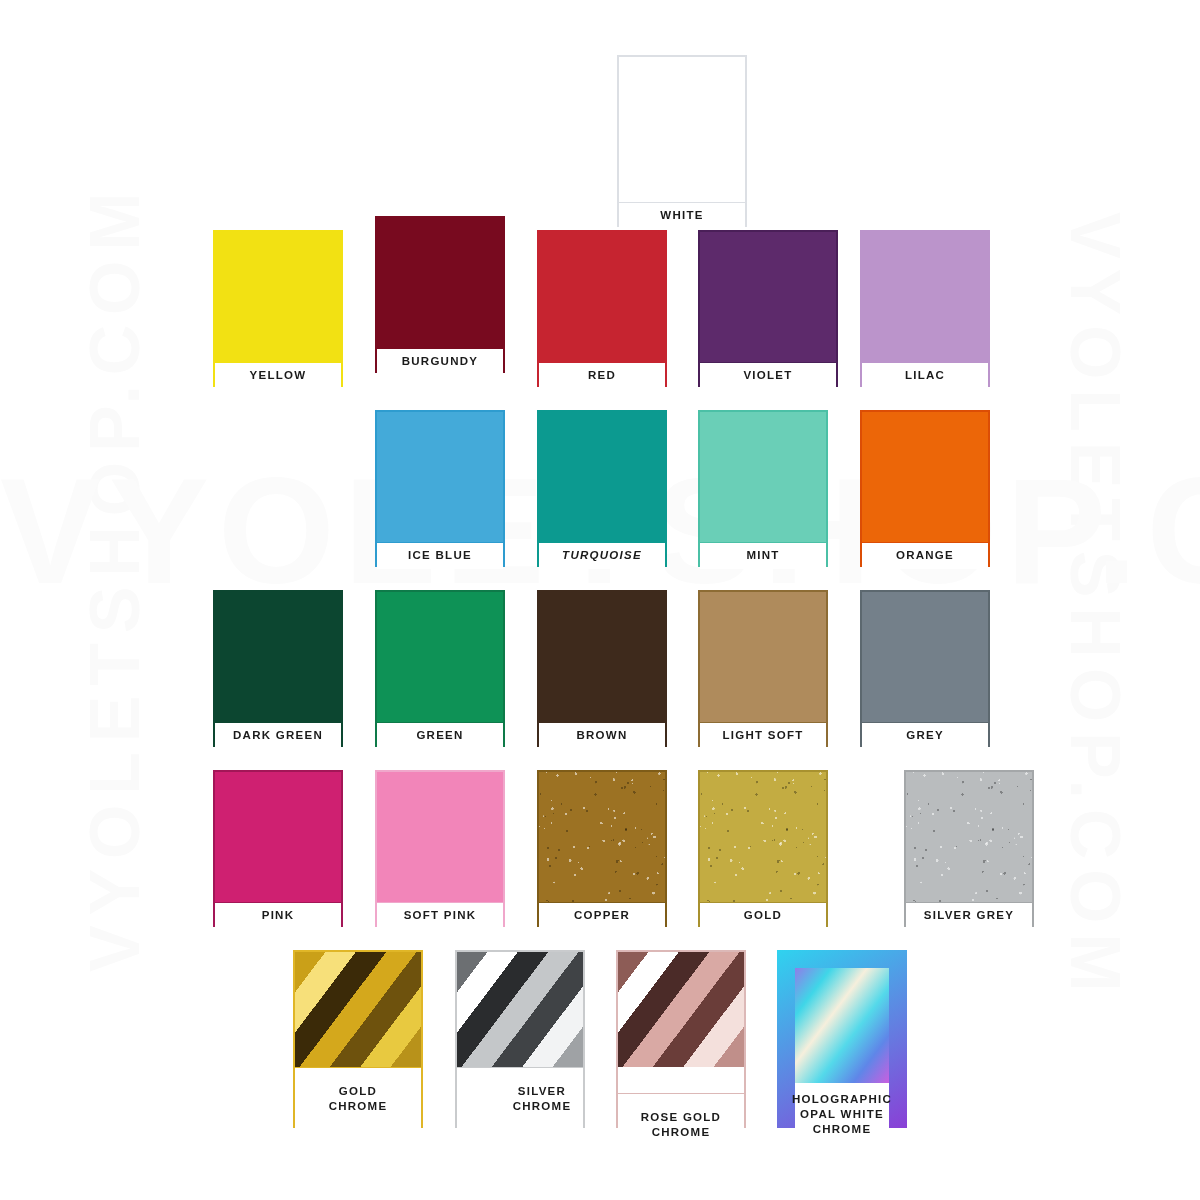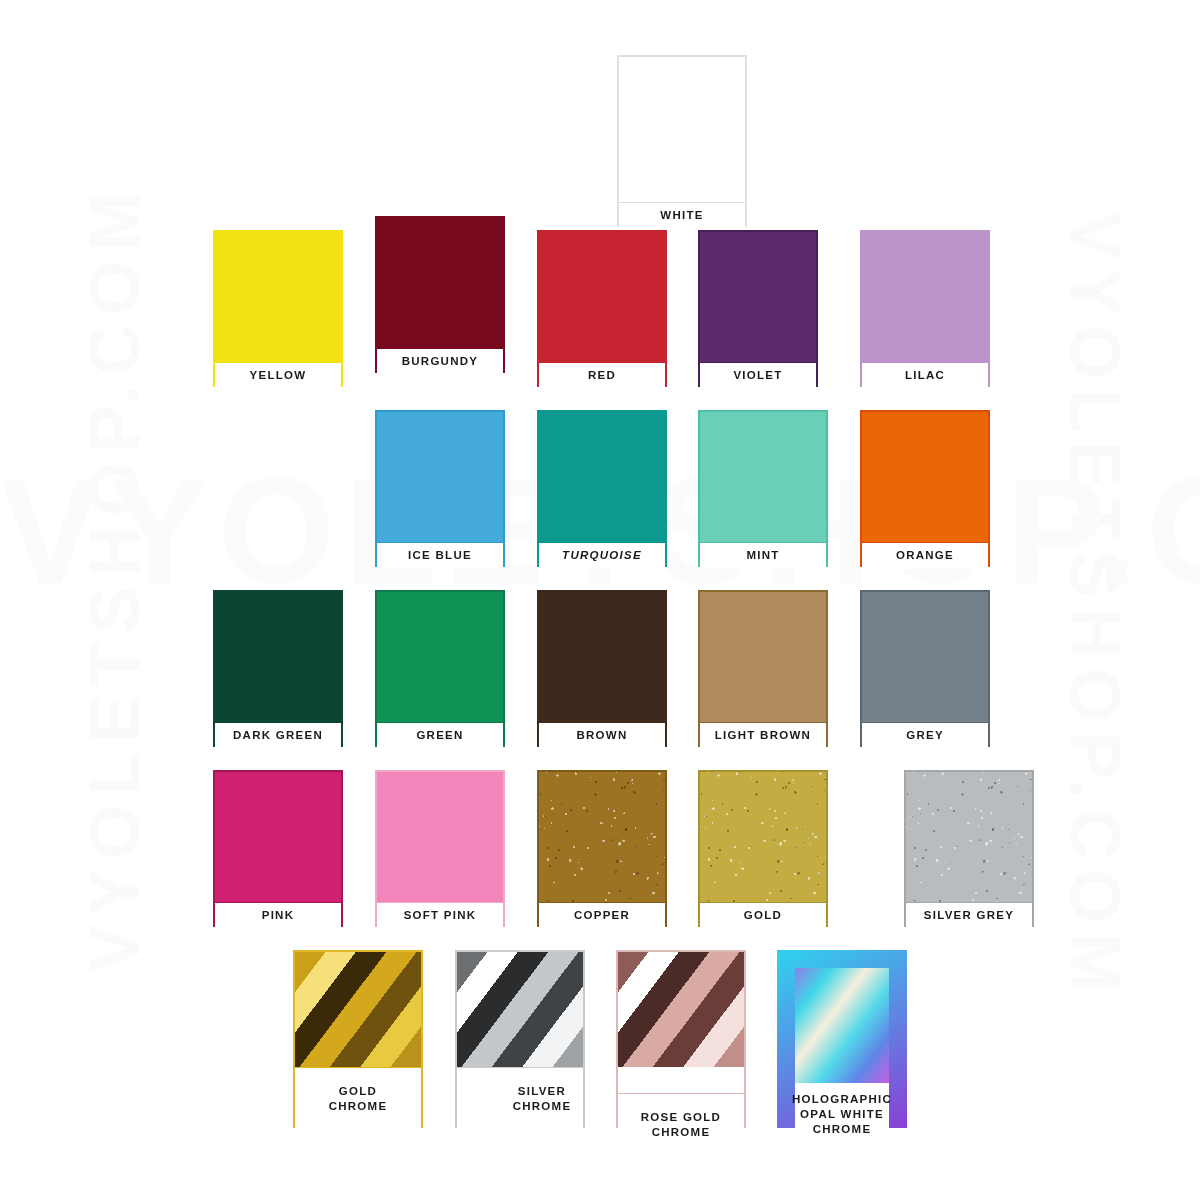--- a/index.html
+++ b/index.html
@@ -124,21 +124,21 @@
         <div class="plate" style="height: 27px; flex: 0 0 27px; border-top: 1px solid rgb(120, 10, 31);">
           <span>BURGUNDY</span>
         </div>
       </div>
       <div class="swatch" style="left: 537px; top: 230px; width: 130px; height: 157px; border: 2px solid rgb(198, 36, 48);">
         <div class="chip" style="height: 130px; flex: 0 0 130px; background: rgb(198, 36, 48);"></div>
         <div class="plate" style="height: 27px; flex: 0 0 27px; border-top: 1px solid rgb(198, 36, 48);">
           <span>RED</span>
         </div>
       </div>
-      <div class="swatch" style="left: 698px; top: 230px; width: 120px; height: 157px; border: 2px solid rgb(74, 31, 88);">
+      <div class="swatch" style="left: 698px; top: 230px; width: 140px; height: 157px; border: 2px solid rgb(74, 31, 88);">
         <div class="chip" style="height: 130px; flex: 0 0 130px; background: rgb(93, 42, 107);"></div>
         <div class="plate" style="height: 27px; flex: 0 0 27px; border-top: 1px solid rgb(74, 31, 88);">
           <span>VIOLET</span>
         </div>
       </div>
       <div class="swatch" style="left: 860px; top: 230px; width: 130px; height: 157px; border: 2px solid rgb(187, 148, 203);">
         <div class="chip" style="height: 130px; flex: 0 0 130px; background: rgb(187, 148, 203);"></div>
         <div class="plate" style="height: 27px; flex: 0 0 27px; border-top: 1px solid rgb(187, 148, 203);">
           <span>LILAC</span>
         </div>
@@ -181,21 +181,21 @@
       </div>
       <div class="swatch" style="left: 537px; top: 590px; width: 130px; height: 157px; border: 2px solid rgb(62, 42, 28);">
         <div class="chip" style="height: 130px; flex: 0 0 130px; background: rgb(62, 42, 28);"></div>
         <div class="plate" style="height: 27px; flex: 0 0 27px; border-top: 1px solid rgb(62, 42, 28); justify-content: center;">
           <span>BROWN</span>
         </div>
       </div>
       <div class="swatch" style="left: 698px; top: 590px; width: 130px; height: 157px; border: 2px solid rgb(141, 108, 52);">
         <div class="chip" style="height: 130px; flex: 0 0 130px; background: rgb(175, 139, 92);"></div>
         <div class="plate" style="height: 27px; flex: 0 0 27px; border-top: 1px solid rgb(141, 108, 52);">
-          <span>LIGHT BROWN</span>
+          <span>LIGHT SOFT</span>
         </div>
       </div>
       <div class="swatch" style="left: 213px; top: 770px; width: 130px; height: 157px; border: 2px solid rgb(163, 22, 87);">
         <div class="chip" style="height: 130px; flex: 0 0 130px; background: rgb(207, 32, 113);"></div>
         <div class="plate" style="height: 27px; flex: 0 0 27px; border-top: 1px solid rgb(163, 22, 87);">
           <span>PINK</span>
         </div>
       </div>
       <div class="swatch" style="left: 860px; top: 590px; width: 130px; height: 157px; border: 2px solid rgb(92, 104, 111);">
         <div class="chip" style="height: 130px; flex: 0 0 130px; background: rgb(116, 128, 138);"></div>

